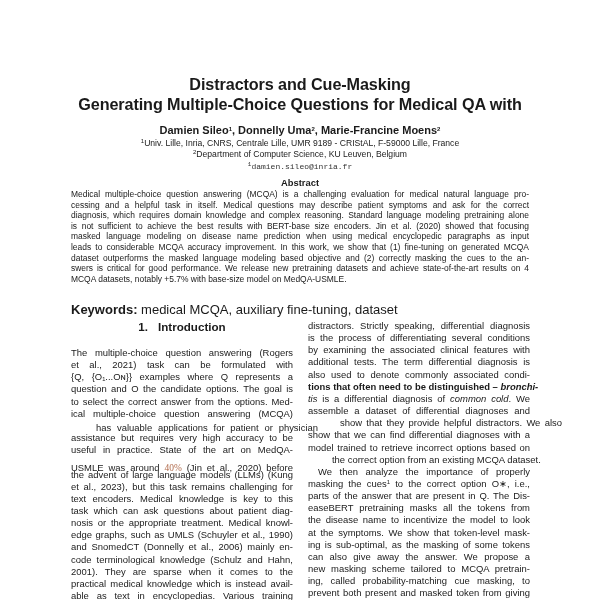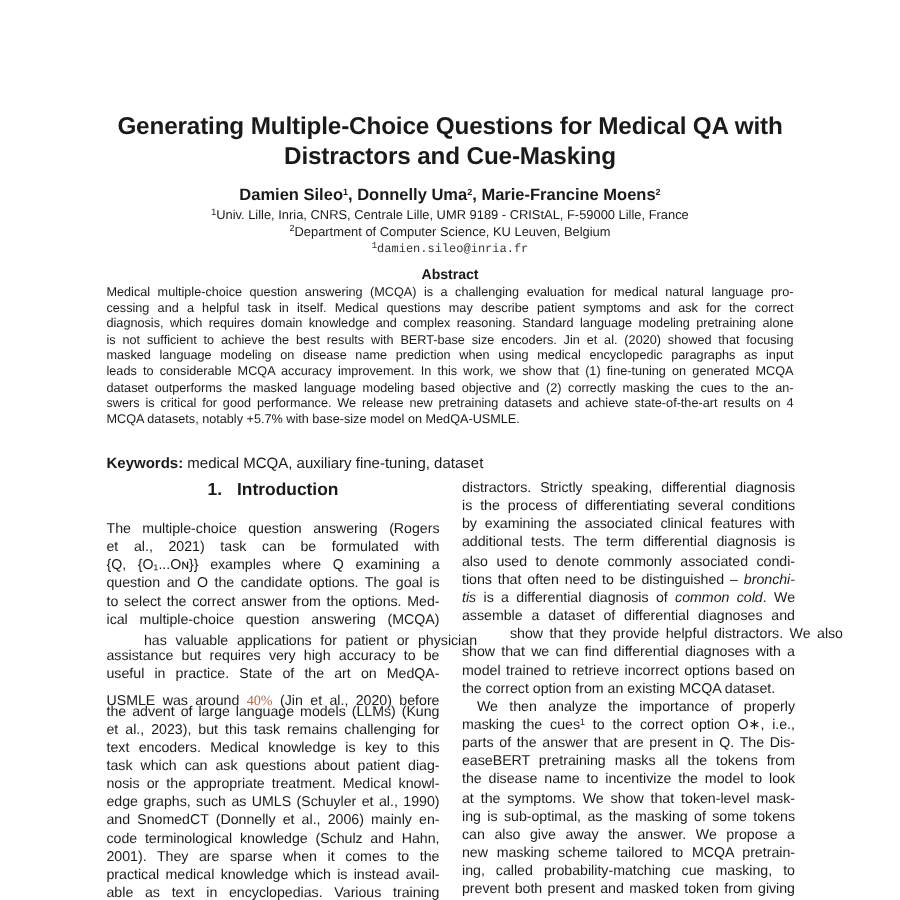--- a/index.html
+++ b/index.html
@@ -5,38 +5,38 @@
   html, body { margin: 0; padding: 0; background: #ffffff; }
   body { width: 600px; height: 600px; overflow: hidden; position: relative; font-family: "Liberation Sans", sans-serif; color: #1a1a1a; }
   .title { position: absolute; left: 0; width: 600px; top: 74px; text-align: center; font-weight: bold; font-size: 16.2px; line-height: 20px; letter-spacing: -0.1px; }
   .authors { position: absolute; left: 0; width: 600px; top: 124px; text-align: center; font-weight: bold; font-size: 11px; line-height: 13px; }
   .affil { position: absolute; left: 0; width: 600px; text-align: center; font-size: 8.6px; line-height: 11px; }
   .email { position: absolute; left: 0; width: 600px; top: 161px; text-align: center; font-family: "Liberation Mono", monospace; font-size: 8px; line-height: 11px; color: #333; }
   sup { font-size: 6px; vertical-align: 3px; line-height: 0; }
   .abs-title { position: absolute; left: 0; width: 600px; top: 177px; text-align: center; font-weight: bold; font-size: 9.4px; line-height: 12px; }
   .abs-line { position: absolute; left: 71px; width: 458px; font-size: 8.45px; line-height: 10.6px; white-space: nowrap; text-align: justify; text-align-last: justify; }
   .abs-line.last { text-align-last: left; }
-  .keywords { position: absolute; left: 71px; top: 304px; font-size: 10px; line-height: 11px; white-space: nowrap; }
+  .keywords { position: absolute; left: 71px; top: 304px; font-size: 13px; line-height: 11px; white-space: nowrap; }
   .keywords b { font-weight: bold; }
   .sec-title { position: absolute; left: 71px; width: 222px; top: 320px; text-align: center; font-weight: bold; font-size: 11.6px; line-height: 14px; }
   .sec-title .num { margin-right: 10px; }
   .col-line { position: absolute; width: 222px; font-size: 9.45px; line-height: 12px; white-space: nowrap; text-align: justify; text-align-last: justify; }
   .col-line.left { left: 71px; }
   .col-line.right { left: 308px; }
-  .col-line.last { text-align-last: left; }
+  .col-line.last { text-align-last: left; margin-left: 24px; }
   .col-line.indent { text-indent: 10px; }
   .hl { color: #b06a4a; font-family: "Liberation Serif", serif; }
   i { font-style: italic; }
 </style>
 </head>
 <body>
 
 <div class="title">
+  <div>Distractors and Cue-Masking</div>
   <div>Generating Multiple-Choice Questions for Medical QA with</div>
-  <div>Distractors and Cue-Masking</div>
 </div>
 
 <div class="authors">
   <span>Damien Sileo</span><sup>1</sup><span>, </span><span>Donnelly Uma</span><sup>2</sup><span>, </span><span>Marie-Francine Moens</span><sup>2</sup>
 </div>
 
 <div class="affil" style="top:138px;"><sup>1</sup><span>Univ. Lille, Inria, CNRS, Centrale Lille, UMR 9189 - CRIStAL, F-59000 Lille, France</span></div>
 <div class="affil" style="top:149px;"><sup>2</sup><span>Department of Computer Science, KU Leuven, Belgium</span></div>
 <div class="email"><sup>1</sup><span>damien.sileo@inria.fr</span></div>
 
@@ -54,21 +54,21 @@
     <div class="abs-line last" style="top: 273.8px;">MCQA datasets, notably +5.7% with base-size model on MedQA-USMLE.</div>
   </div>
 
 <div class="keywords"><b>Keywords:</b><span> medical MCQA, auxiliary fine-tuning, dataset</span></div>
 
 <div class="sec-title"><span class="num">1.</span><span>Introduction</span></div>
 
 <div id="left-col">
     <div class="col-line left" style="top: 347px;">The multiple-choice question answering (Rogers</div>
     <div class="col-line left" style="top: 359.15px;">et al., 2021) task can be formulated with</div>
-    <div class="col-line left" style="top: 371.3px;">{Q, {O₁...Oɴ}} examples where Q examining a</div>
+    <div class="col-line left" style="top: 371.3px;">{Q, {O₁...Oɴ}} examples where Q represents a</div>
     <div class="col-line left" style="top: 383.45px;">question and O the candidate options. The goal is</div>
     <div class="col-line left" style="top: 395.6px;">to select the correct answer from the options. Med-</div>
     <div class="col-line left" style="top: 407.75px;">ical multiple-choice question answering (MCQA)</div>
     <div class="col-line left" style="top: 422px; padding-left: 25px;">has valuable applications for patient or physician</div>
     <div class="col-line left" style="top: 432.05px;">assistance but requires very high accuracy to be</div>
     <div class="col-line left" style="top: 444.2px;">useful in practice. State of the art on MedQA-</div>
     <div class="col-line left" style="top: 432px; margin-top: 30px;">USMLE was around <span class="hl">40%</span> (Jin et al., 2020) before</div>
     <div class="col-line left" style="top: 468.5px;">the advent of large language models (LLMs) (Kung</div>
     <div class="col-line left" style="top: 480.65px;">et al., 2023), but this task remains challenging for</div>
     <div class="col-line left" style="top: 492.8px;">text encoders. Medical knowledge is key to this</div>
@@ -80,21 +80,21 @@
     <div class="col-line left" style="top: 565.7px;">2001). They are sparse when it comes to the</div>
     <div class="col-line left" style="top: 577.85px;">practical medical knowledge which is instead avail-</div>
     <div class="col-line left" style="top: 590px;">able as text in encyclopedias. Various training</div>
   </div>
 <div id="right-col">
     <div class="col-line right" style="top: 320px;">distractors. Strictly speaking, differential diagnosis</div>
     <div class="col-line right" style="top: 332.15px;">is the process of differentiating several conditions</div>
     <div class="col-line right" style="top: 344.3px;">by examining the associated clinical features with</div>
     <div class="col-line right" style="top: 356.45px;">additional tests. The term differential diagnosis is</div>
     <div class="col-line right" style="top: 368.6px;">also used to denote commonly associated condi-</div>
-    <div class="col-line right" style="top: 380.75px;">tions that often need to be distinguished – <i>bronchi-</i></div>
+    <div class="col-line right" style="top: 380.75px; font-weight: bold;">tions that often need to be distinguished – <i>bronchi-</i></div>
     <div class="col-line right" style="top: 392.9px;"><i>tis</i> is a differential diagnosis of <i>common cold</i>. We</div>
     <div class="col-line right" style="top: 405.05px;">assemble a dataset of differential diagnoses and</div>
     <div class="col-line right" style="top: 417.2px; padding-left: 32px;">show that they provide helpful distractors. We also</div>
     <div class="col-line right" style="top: 429.35px;">show that we can find differential diagnoses with a</div>
     <div class="col-line right" style="top: 441.5px;">model trained to retrieve incorrect options based on</div>
     <div class="col-line right last" style="top: 453.65px;">the correct option from an existing MCQA dataset.</div>
     <div class="col-line right indent" style="top: 465.8px;">We then analyze the importance of properly</div>
     <div class="col-line right" style="top: 477.95px;">masking the cues<sup>1</sup> to the correct option O∗, i.e.,</div>
     <div class="col-line right" style="top: 490.1px;">parts of the answer that are present in Q. The Dis-</div>
     <div class="col-line right" style="top: 502.25px;">easeBERT pretraining masks all the tokens from</div>

